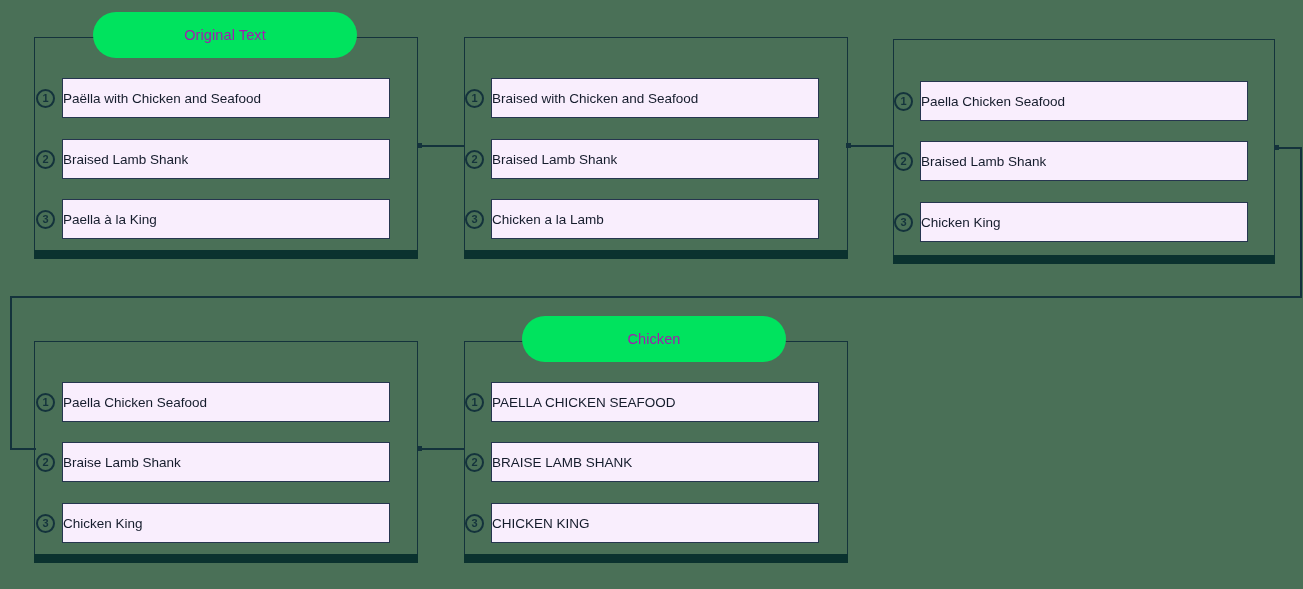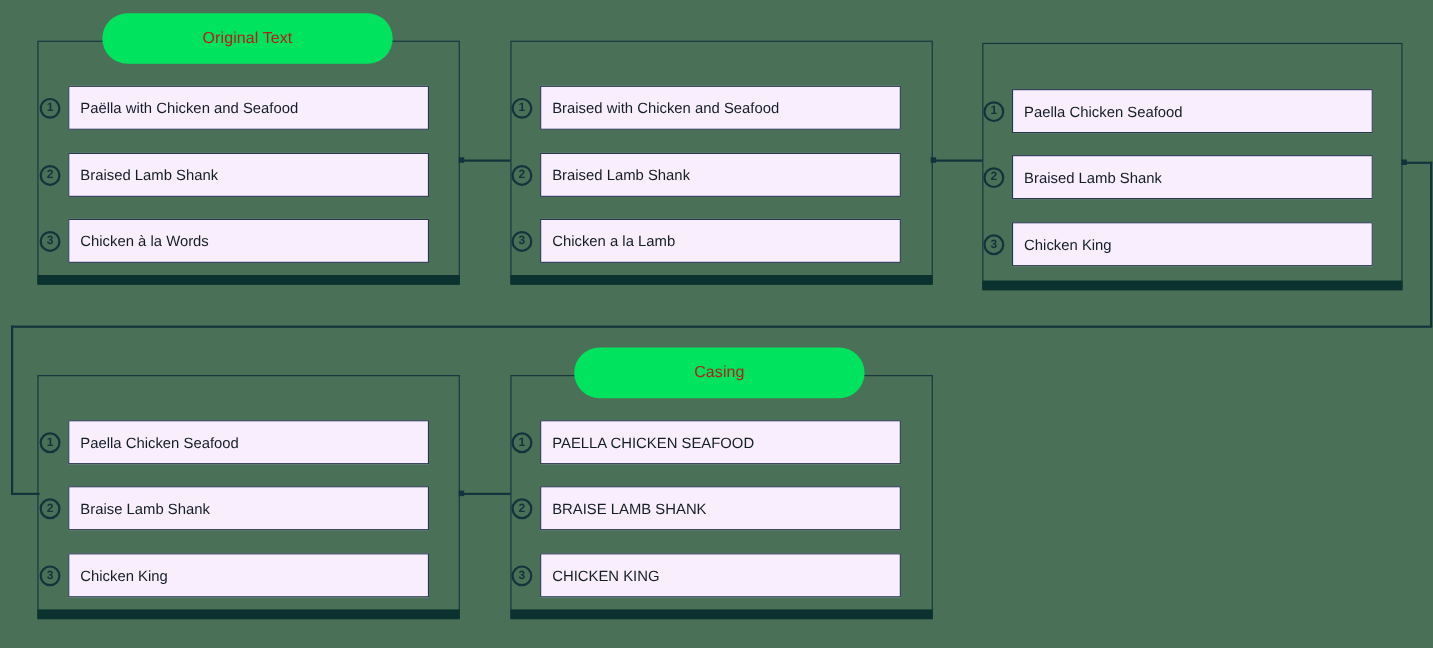--- a/index.html
+++ b/index.html
@@ -57,21 +57,21 @@
     height: 46px;
     border-radius: 23px;
     background: #00e35e;
     display: flex;
     align-items: center;
     justify-content: center;
     z-index: 5;
   }
   .pill-label {
     font-size: 14.5px;
-    color: #b91c1c;
+    color: #a21caf;
     letter-spacing: 0.1px;
     white-space: nowrap;
   }
 
   
   .row {
     position: absolute;
     display: flex;
     align-items: center;
     height: 40px;
@@ -94,21 +94,20 @@
     margin-right: 7px;
   }
   .item-box {
     flex: 1 1 auto;
     height: 40px;
     box-sizing: border-box;
     border: 1.2px solid #26364f;
     background: #f9eefd;
     display: flex;
     align-items: center;
-    padding-left: 10px;
   }
   .item-text {
     font-size: 13.5px;
     color: #151c2c;
     white-space: nowrap;
     overflow: hidden;
   }
 </style>
 </head>
 <body>
@@ -145,21 +144,21 @@
   </div>
   <div class="row" style="left:36px; top:139px; width:354px;">
     <span class="badge">2</span>
     <span class="item-box">
       <span class="item-text">Braised Lamb Shank</span>
     </span>
   </div>
   <div class="row" style="left:36px; top:199px; width:354px;">
     <span class="badge">3</span>
     <span class="item-box">
-      <span class="item-text">Chicken à la Words</span>
+      <span class="item-text">Paella à la King</span>
     </span>
   </div>
 
   <div class="panel" style="left:464px; top:37px; width:384px; height:221px;">
     <div class="panel-bar" style="bottom:-1.5px; width:384px;"></div>
   </div>
   <div class="row" style="left:465px; top:78px; width:354px;">
     <span class="badge">1</span>
     <span class="item-box">
       <span class="item-text">Braised with Chicken and Seafood</span>
@@ -219,21 +218,21 @@
     <span class="badge">3</span>
     <span class="item-box">
       <span class="item-text">Chicken King</span>
     </span>
   </div>
 
   <div class="panel" style="left:464px; top:341px; width:384px; height:221px;">
     <div class="panel-bar" style="bottom:-1.5px; width:384px;"></div>
   </div>
   <div class="pill" style="left:522px; top:316px; width:264px;">
-    <span class="pill-label">Casing</span>
+    <span class="pill-label">Chicken</span>
   </div>
   <div class="row" style="left:465px; top:382px; width:354px;">
     <span class="badge">1</span>
     <span class="item-box">
       <span class="item-text">PAELLA CHICKEN SEAFOOD</span>
     </span>
   </div>
   <div class="row" style="left:465px; top:442px; width:354px;">
     <span class="badge">2</span>
     <span class="item-box">

